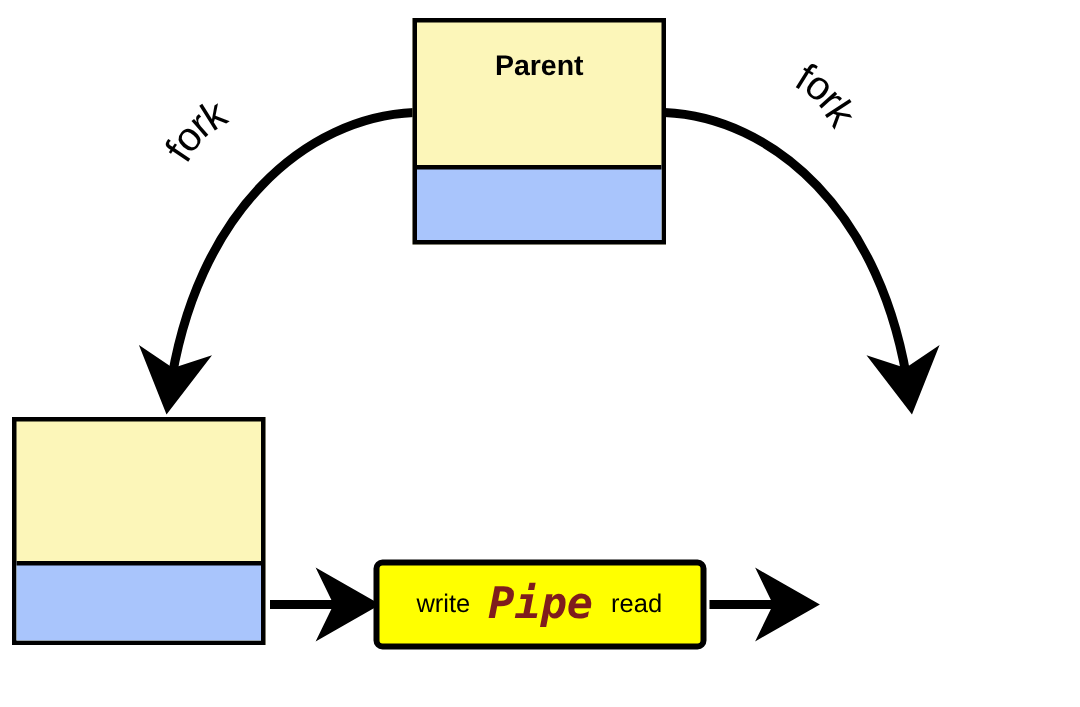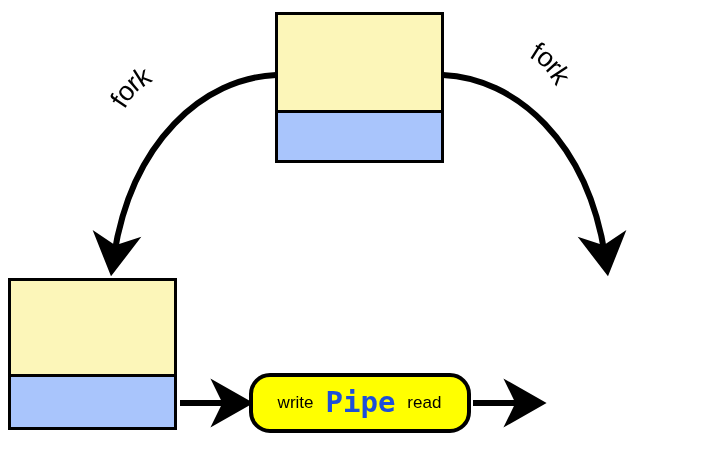--- a/index.html
+++ b/index.html
@@ -81,41 +81,42 @@
   #child-b-box .proc-label { top: 19px; }
 
   #pipe-box {
     position: absolute;
     left: 249px;
     top: 373px;
     width: 222px;
     height: 60px;
     box-sizing: border-box;
     border: 4px solid #000000;
-    border-radius: 21px;
+    border-radius: 6px;
     background: #FFFF00;
     z-index: 3;
     display: flex;
     align-items: center;
     justify-content: center;
   }
   .pipe-side {
     font-size: 17px;
     color: #000000;
     font-family: "Liberation Sans", sans-serif;
   }
   #pipe-title {
     font-family: "DejaVu Sans Mono", monospace;
     font-size: 29px;
     font-weight: bold;
-    color: #1d4ed8;
+    color: #7f1d1d;
     margin: 0 12px;
     letter-spacing: 0px;
     position: relative;
     top: -1px;
+    font-style: italic;
   }
   #pipe-write { margin-left: 2px; }
   #pipe-read  { margin-right: 3px; }
 
   .fork-label {
     position: absolute;
     font-family: "Liberation Sans", sans-serif;
     font-size: 27px;
     color: #000000;
     white-space: nowrap;
@@ -165,20 +166,21 @@
 
     <path d="M 443,75 C 514,78 589,140 606,262" fill="none" stroke="#000000" stroke-width="6" stroke-linecap="round" marker-end="url(#arrowhead-curve)"></path>
 
     <path d="M 180,403 L 238,403" fill="none" stroke="#000000" stroke-width="6" marker-end="url(#arrowhead-straight)"></path>
 
     <path d="M 473,403 L 531,403" fill="none" stroke="#000000" stroke-width="6" marker-end="url(#arrowhead-straight)"></path>
   </svg>
 
   <div class="proc-box" id="parent-box">
     <div class="proc-lower"></div>
+    <div class="proc-label">Parent</div>
   </div>
 
   <div class="proc-box" id="child-a-box">
     <div class="proc-lower"></div>
   </div>
 
 
   <div id="pipe-box">
     <span class="pipe-side" id="pipe-write">write</span>
     <span id="pipe-title">Pipe</span>

